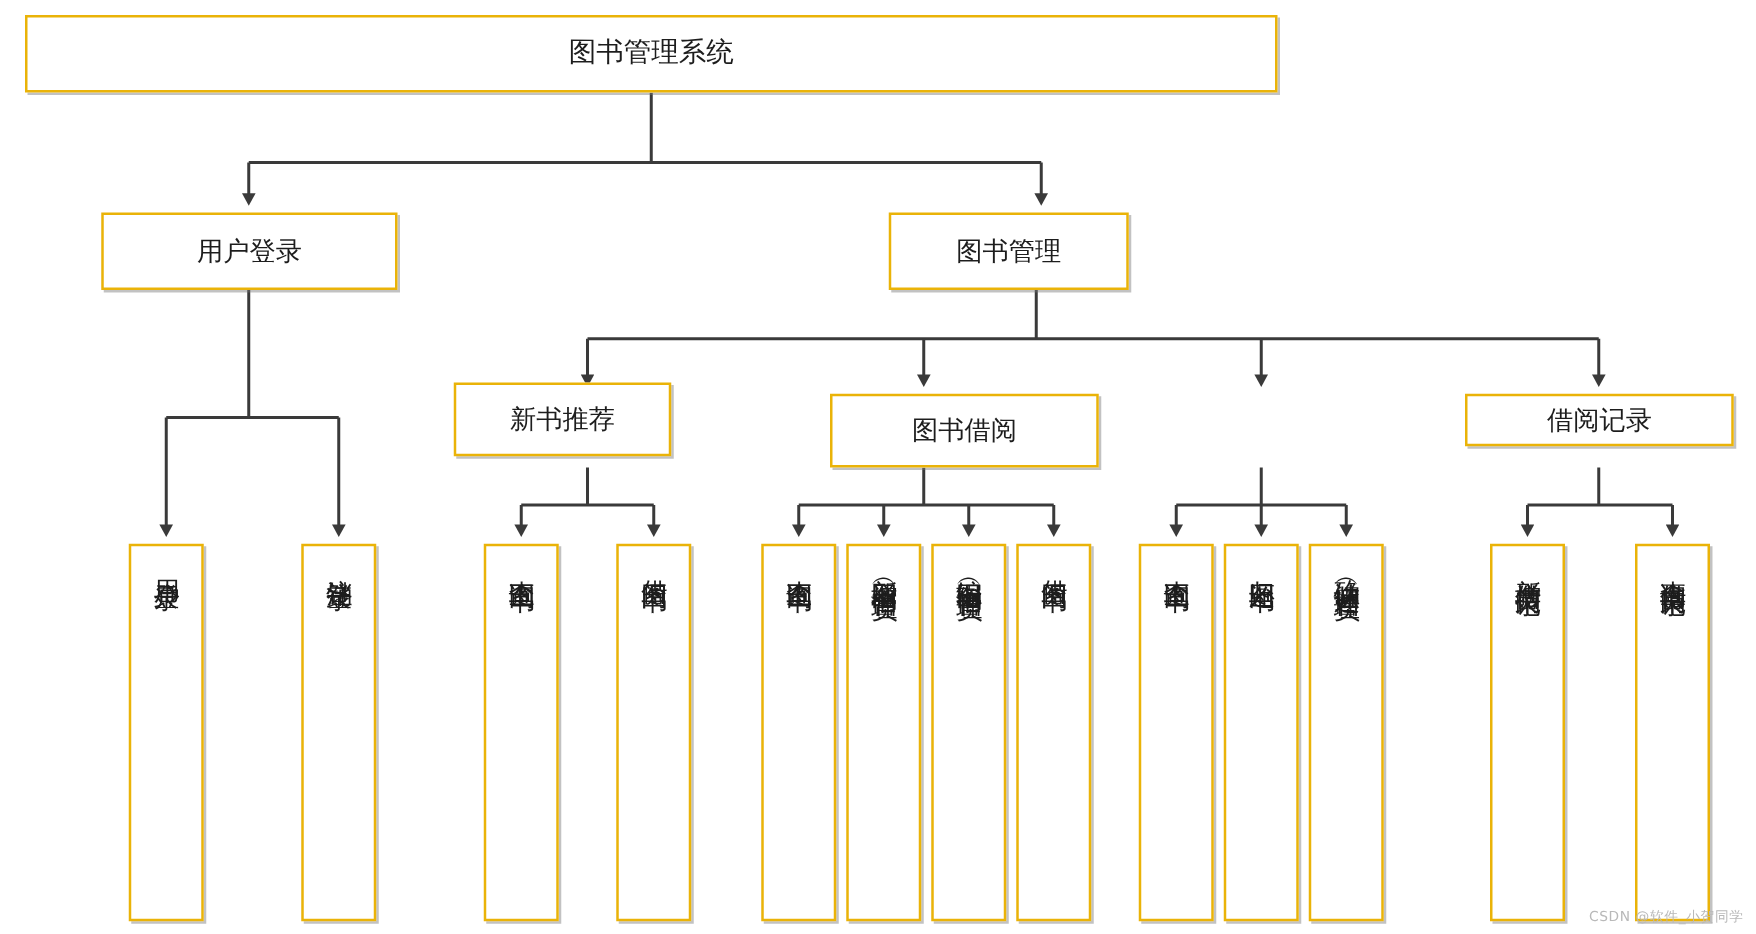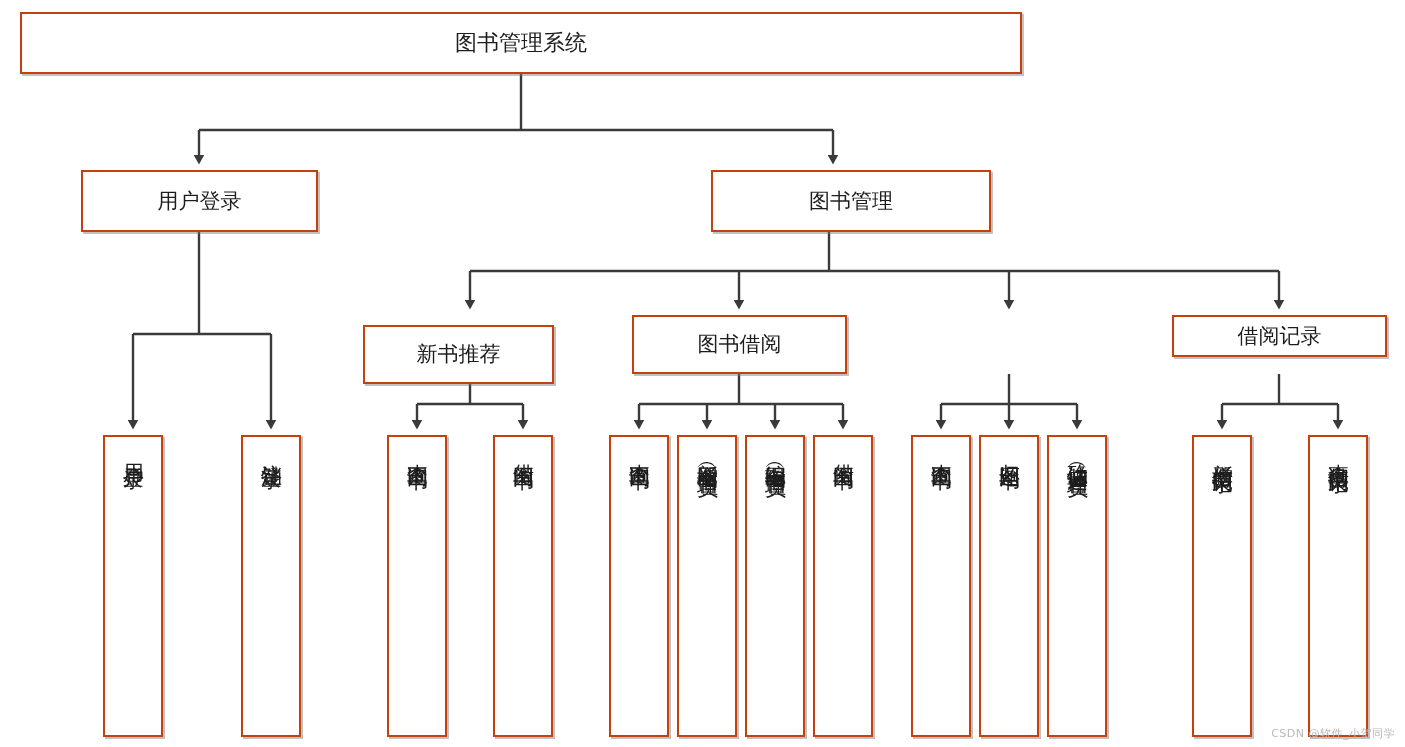--- a/index.html
+++ b/index.html
@@ -26,21 +26,21 @@
     left: 0;
     top: 0;
     width: 1405px;
     height: 747px;
     pointer-events: none;
   }
   .node {
     position: absolute;
     box-sizing: border-box;
     background: #ffffff;
-    border: 2px solid #c2410c;
+    border: 2px solid #eab308;
     box-shadow: 2px 2px 0 0 rgba(120,120,120,0.45);
     display: flex;
     align-items: center;
     justify-content: center;
     color: #1d1d1d;
   }
   .node-label {
     display: block;
     text-align: center;
     line-height: 1.18;
@@ -133,29 +133,29 @@
   </svg>
 
   <div class="node root horizontal" style="left:20px; top:12px; width:1002px; height:62px;">
     <span class="node-label">图书管理系统</span>
   </div>
 
   <div class="node horizontal" style="left:81px; top:170px; width:237px; height:62px;">
     <span class="node-label">用户登录</span>
   </div>
 
-  <div class="node horizontal" style="left:711px; top:170px; width:280px; height:62px;">
+  <div class="node horizontal" style="left:711px; top:170px; width:192px; height:62px;">
     <span class="node-label">图书管理</span>
   </div>
 
-  <div class="node horizontal" style="left:363px; top:325px; width:191px; height:59px;">
+  <div class="node horizontal" style="left:363px; top:306px; width:174px; height:59px;">
     <span class="node-label">新书推荐</span>
   </div>
 
-  <div class="node horizontal" style="left:632px; top:315px; width:215px; height:59px;">
+  <div class="node horizontal" style="left:664px; top:315px; width:215px; height:59px;">
     <span class="node-label">图书借阅</span>
   </div>
 
 
   <div class="node horizontal" style="left:1172px; top:315px; width:215px; height:42px;">
     <span class="node-label">借阅记录</span>
   </div>
 
   <div class="node vertical" style="left:103px; top:435px; width:60px; height:302px;">
     <span class="node-label">用户登录</span>

